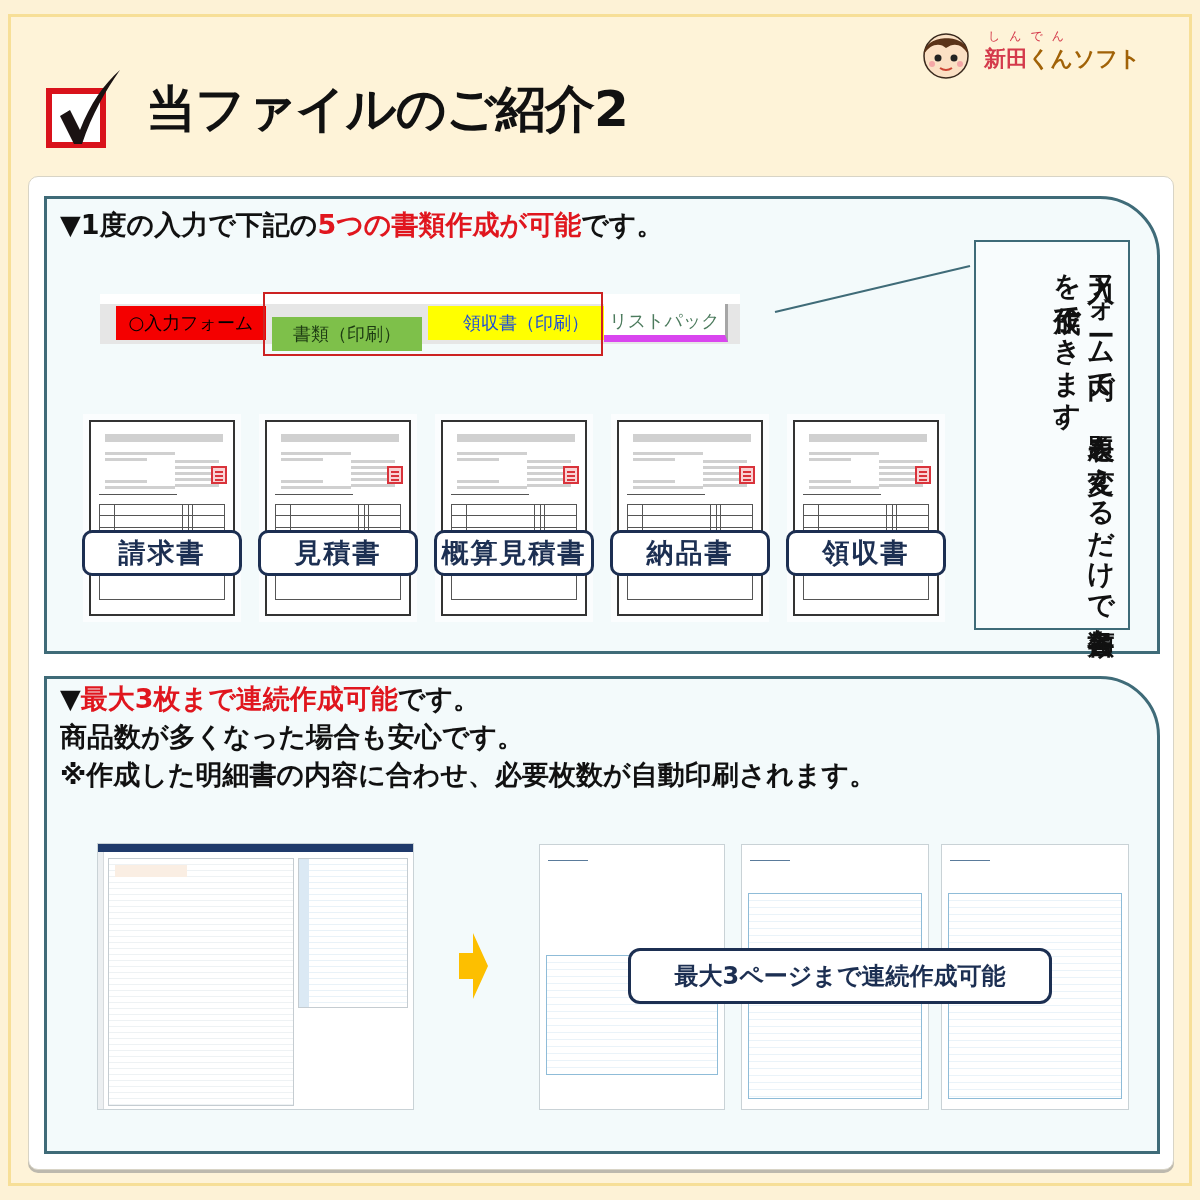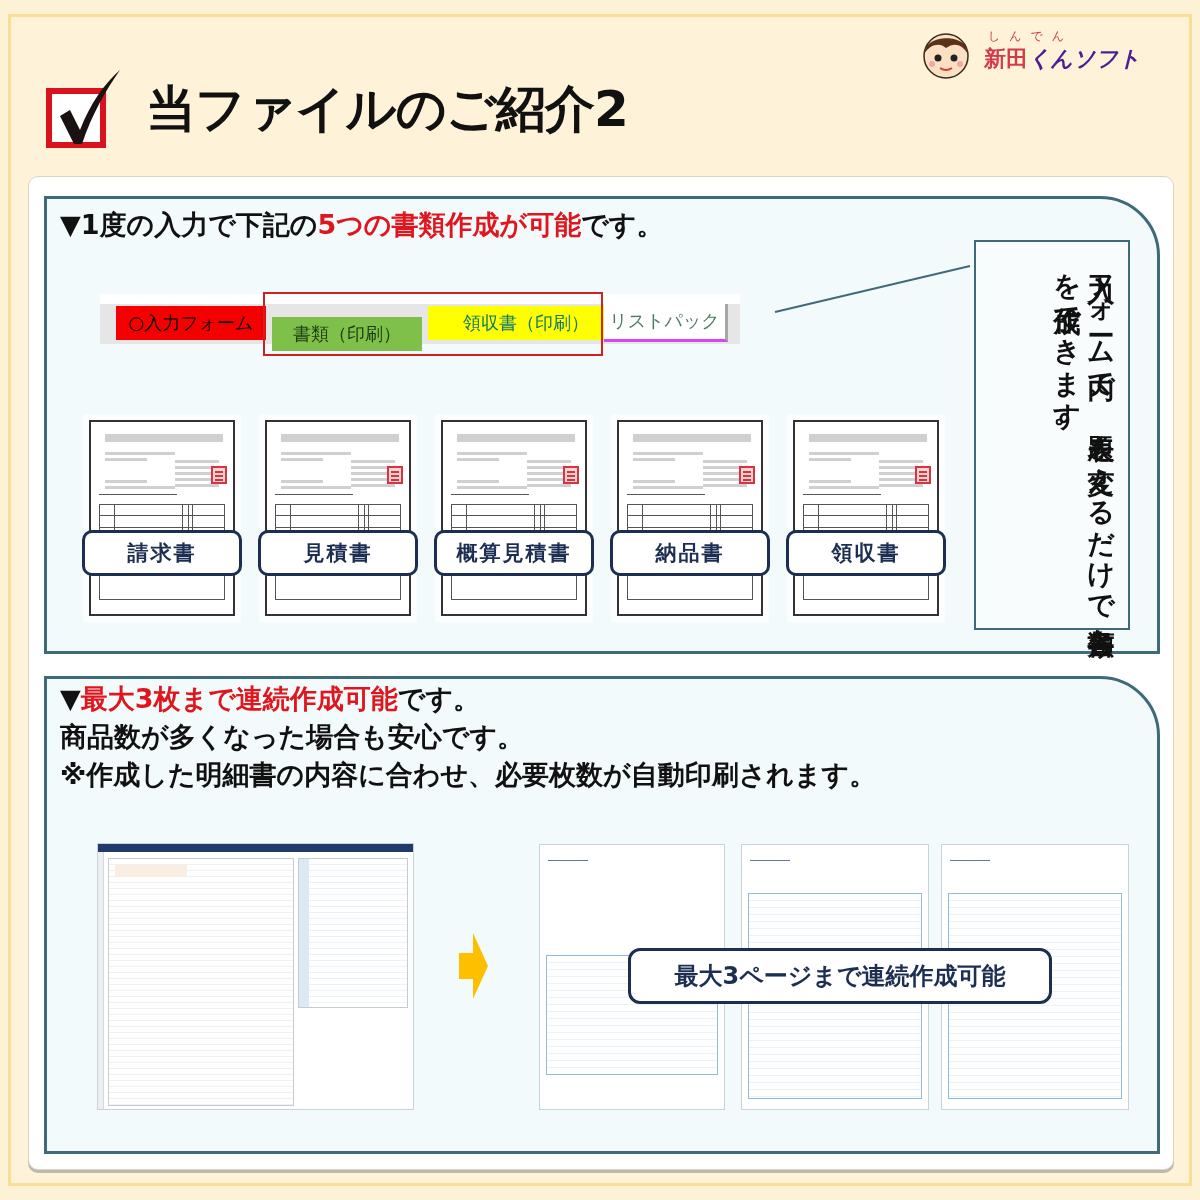--- a/index.html
+++ b/index.html
@@ -27,21 +27,21 @@
   .title::after {
     content: ""; position: absolute; left: 0; right: 0; bottom: 2px; height: 10px;
     background: #a9cfee; z-index: -1;
   }
   .logo { position: absolute; left: 918px; top: 26px; display: flex; align-items: center; }
   .logo-face { width: 56px; height: 56px; position: relative; }
   .logo-text { margin-left: 10px; position: relative; }
   .logo-ruby { font-size: 12px; color: #d43a4b; letter-spacing: 9px; position: absolute; top: -6px; left: 4px; }
   .logo-main { font-size: 22px; font-weight: bold; padding-top: 10px; }
   .logo-main .s1 { color: #d43a4b; }
-  .logo-main .s3 { color: #4c1d95; font-weight: bold; font-style: italic; }
+  .logo-main .s3 { color: #a16207; font-weight: bold; }
 
   
   .panel {
     position: absolute; left: 28px; top: 176px; width: 1146px; height: 994px;
     background: #fff; border: 1px solid #d8d4c6; border-radius: 10px;
     box-shadow: 0 3px 0 #bdb9ae;
   }
   .box {
     position: absolute; background: #f3fafb; border: 3px solid #3f6b78;
   }
@@ -55,23 +55,23 @@
   .tabbar {
     position: absolute; left: 100px; top: 294px; width: 640px; height: 50px;
     background: #e6e6e6; border-top: 10px solid #fff;
   }
   .tab {
     position: absolute; top: 306px; height: 34px; font-size: 18px; line-height: 34px;
     text-align: center; color: #333;
   }
   .tab-input { left: 116px; width: 150px; background: #f40000; color: #000000; }
   .tab-docs { left: 272px; width: 150px; background: #7ec04a; color: #1d3b12; margin-top: 11px; }
-  .tab-receipt { left: 428px; width: 196px; background: #ffff00; color: #0f766e; }
+  .tab-receipt { left: 428px; width: 196px; background: #ffff00; color: #1d4ed8; }
   .tab-list {
-    left: 604px; width: 124px; background: #fff; color: #4c7b5d; border-bottom: 3px solid #d946ef;
+    left: 604px; width: 124px; background: #fff; color: #4c7b5d; border-bottom: 7px solid #d946ef;
     top: 304px; height: 38px; border-right: 3px solid #a6a6a6;
   }
   .highlight-rect {
     position: absolute; left: 263px; top: 292px; width: 340px; height: 64px;
     border: 2px solid #c22; 
   }
   .connector { position: absolute; left: 0; top: 0; }
 
   .vbox {
     position: absolute; left: 974px; top: 240px; width: 156px; height: 390px;
@@ -101,21 +101,21 @@
       linear-gradient(#555,#555) 0 22px/100% 1px no-repeat,
       linear-gradient(#555,#555) 14px 0/1px 100% no-repeat,
       linear-gradient(#555,#555) 82px 0/1px 100% no-repeat,
       linear-gradient(#555,#555) 88px 0/1px 100% no-repeat,
       linear-gradient(#555,#555) 92px 0/1px 100% no-repeat;
   }
   .doc .foot { position: absolute; left: 8px; right: 8px; top: 120px; bottom: 14px; border: 1px solid #555; border-top: none; }
   .doc-label {
     position: absolute; top: 530px; width: 160px; height: 46px;
     background: #fff; border: 3px solid #1c2f52; border-radius: 10px;
-    font-size: 21px; font-weight: bold; color: #1c2f52; text-align: center; line-height: 40px;
+    font-size: 27px; font-weight: bold; color: #1c2f52; text-align: center; line-height: 40px;
     letter-spacing: 2px;
   }
 
   
   .sheet {
     position: absolute; background: #fff; border: 1px solid #c9d2d6;
   }
   .excel {
     left: 97px; top: 843px; width: 317px; height: 267px;
   }

